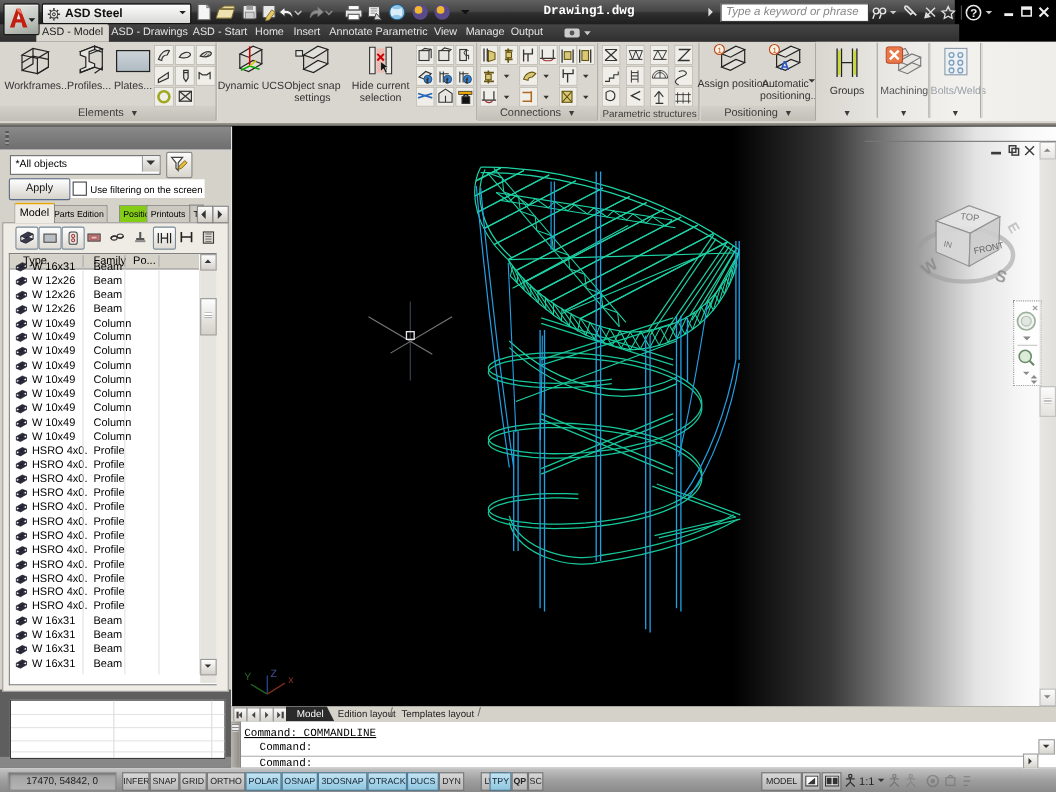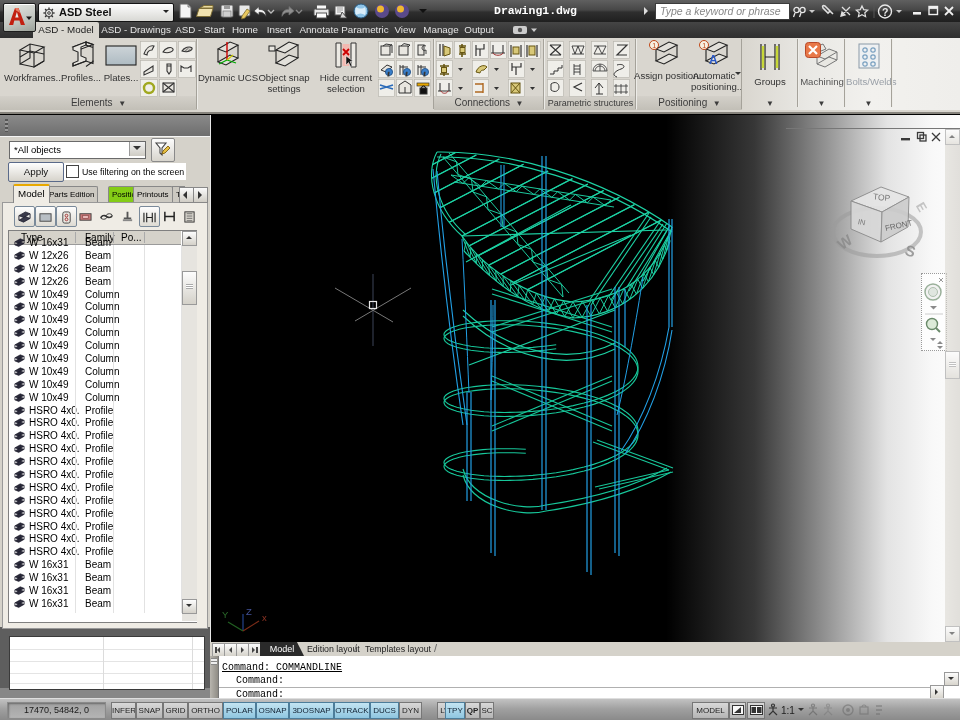--- a/index.html
+++ b/index.html
@@ -1,23 +1,23 @@
 <!DOCTYPE html>
 <html><head>
 <meta charset="utf-8">
 <style>
   html,body{margin:0;padding:0;}
   body{width:960px;height:720px;overflow:hidden;position:relative;
        font-family:"Liberation Sans",sans-serif;background:#000;}
   .abs{position:absolute;}
   
-  #titlebar{left:0;top:0;width:960px;height:22px;
+  #titlebar{left:0;top:0;width:868px;height:22px;
     background:linear-gradient(#606060 0%,#474747 45%,#2e2e2e 55%,#1f1f1f 100%);}
   
-  #tabrow{left:0;top:22px;width:960px;height:16px;
+  #tabrow{left:0;top:22px;width:872px;height:16px;
     background:linear-gradient(#454545,#2f2f2f);}
   .rtab{position:absolute;top:0;height:16px;line-height:16px;color:#e4e4e4;
         font-size:9.8px;text-align:center;white-space:nowrap;}
   .rtab.active{background:#d9d6cf;color:#1a1a1a;border-radius:2px 2px 0 0;}
   
   #ribbon{left:0;top:38px;width:960px;height:74px;background:#d9d6cf;border-bottom:2px solid #86837c;}
   .panel{position:absolute;top:0;height:72px;}
   .plabel{position:absolute;bottom:0;left:0;right:0;height:14px;
      background:linear-gradient(#d3d0c9,#c2bfb7);font-size:10px;color:#3c3c3c;
      text-align:center;line-height:14px;}

